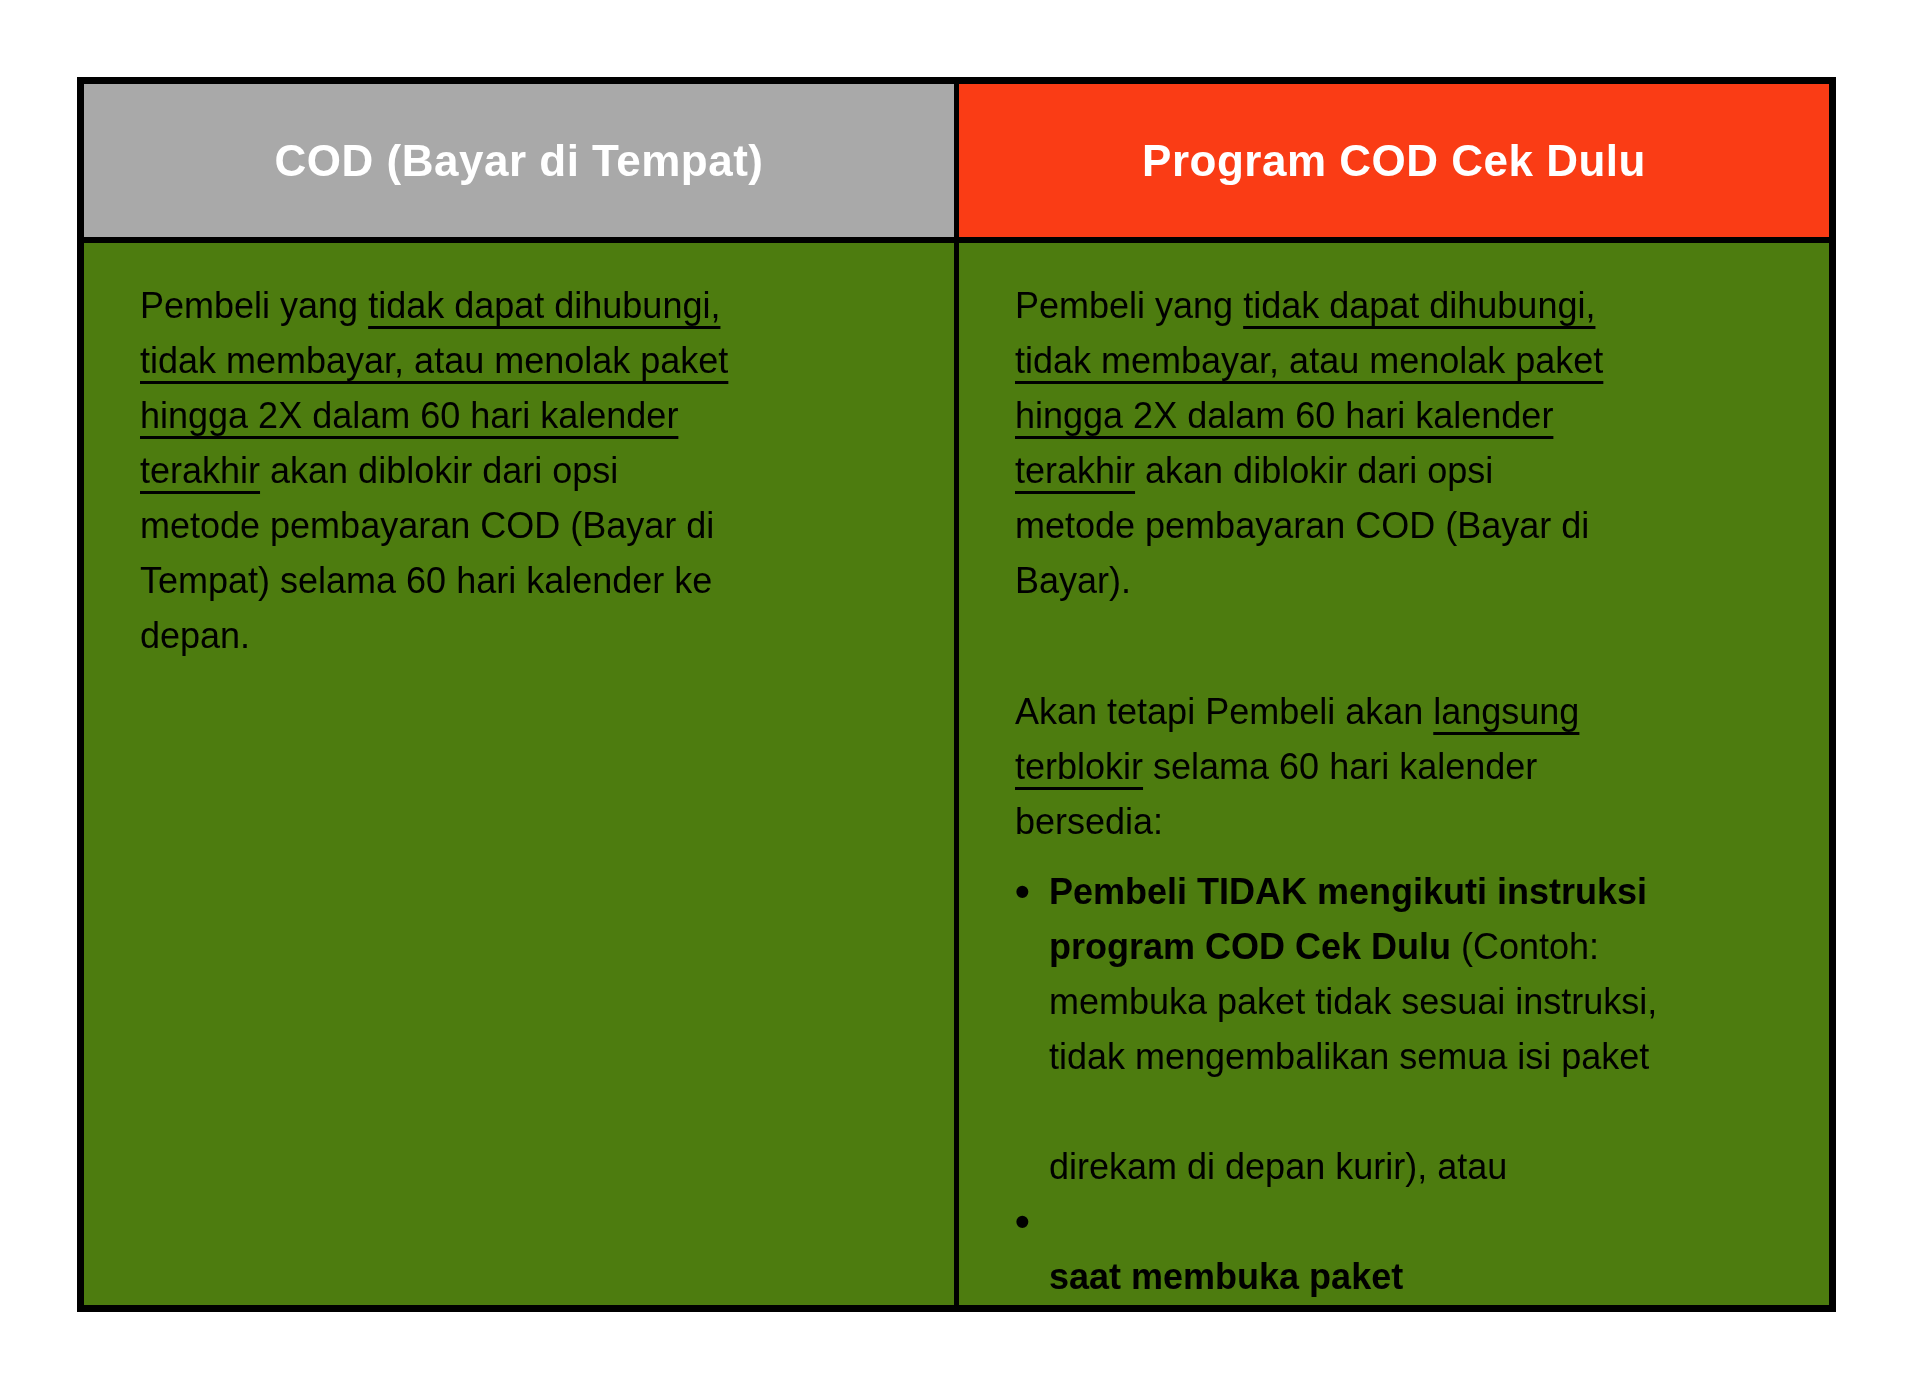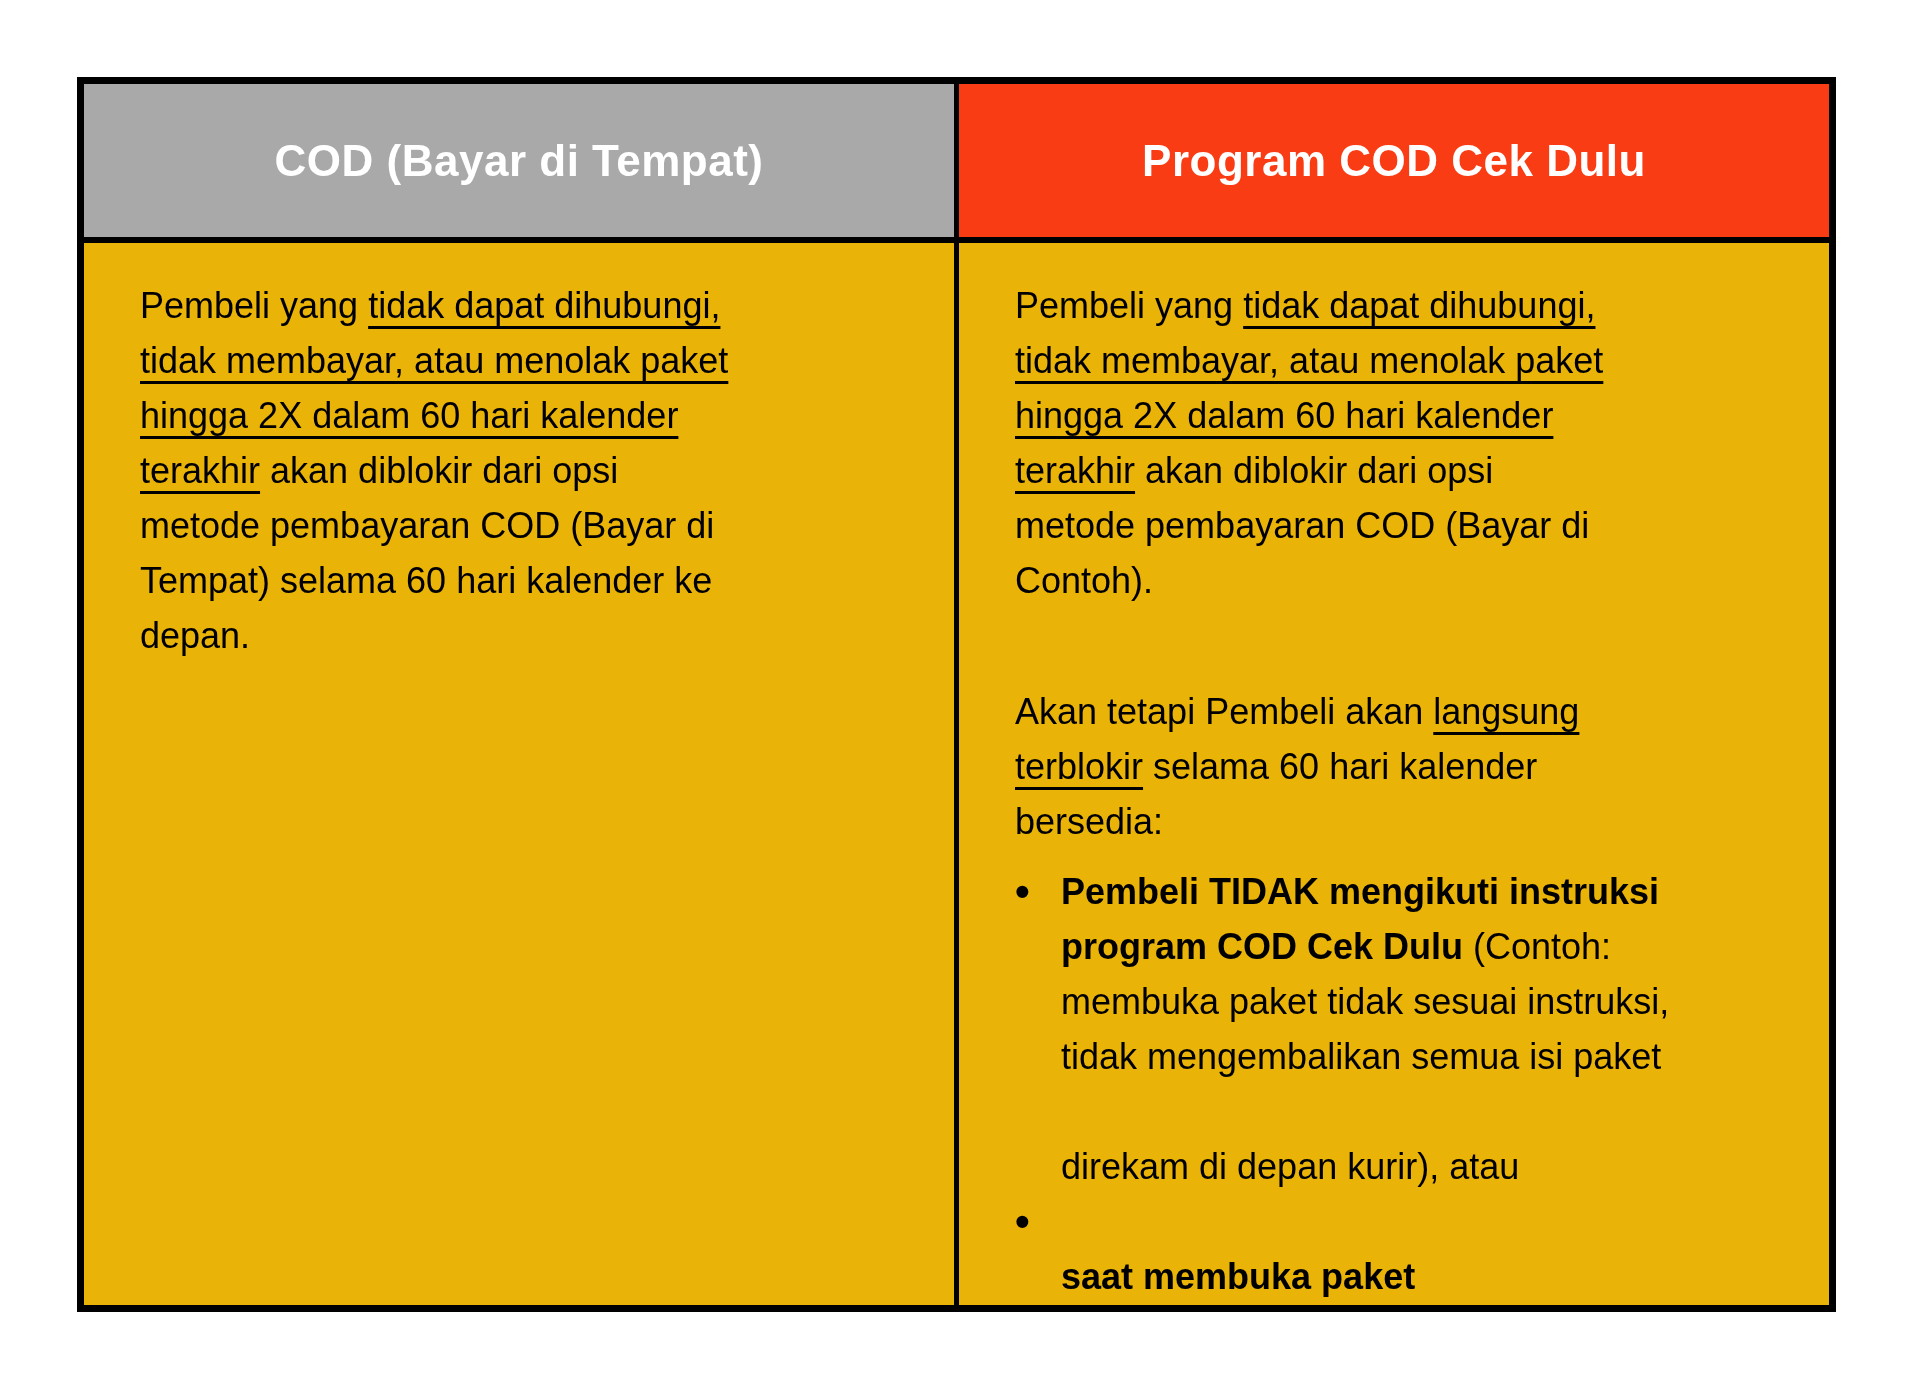--- a/index.html
+++ b/index.html
@@ -47,21 +47,21 @@
   .hc-left  { background: #a9a9a9; }
   .hc-right { background: #fa3c15; border-left: 5px solid #000000; }
   .body-row {
     display: flex;
     flex: 1 1 auto;
   }
   .body-cell {
     flex: 1 1 0;
     box-sizing: border-box;
     padding: 35px 34px 0 56px;
-    background: #eab308;
+    background: #4d7c0f;
   }
   .bc-right { border-left: 5px solid #000000; }
   .para {
     margin: 0;
     font-size: 36px;
     line-height: 55px;
     font-weight: 400;
   }
   .para.p2 { margin-top: 76px; }
   .u {
@@ -80,41 +80,41 @@
     display: flex;
     align-items: flex-start;
   }
   .bullet .dot {
     flex: 0 0 34px;
     width: 34px;
     font-size: 42px;
     line-height: 55px;
     font-weight: 700;
   }
-  .bullet .btxt { flex: 1 1 auto; margin-left: 12px; }
+  .bullet .btxt { flex: 1 1 auto; }
 </style>
 </head>
 <body>
 
 <div class="page">
   <div class="policy-table">
 
     <div class="header-row">
       <div class="header-cell hc-left">COD (Bayar di Tempat)</div>
       <div class="header-cell hc-right">Program COD Cek Dulu</div>
     </div>
 
     <div class="body-row">
 
       <div class="body-cell bc-left">
         <p class="para"><span>Pembeli yang </span><span class="u">tidak dapat dihubungi,</span><br><span class="u">tidak membayar, atau menolak paket</span><br><span class="u">hingga 2X dalam 60 hari kalender</span><br><span class="u">terakhir</span><span> akan diblokir dari opsi</span><br><span>metode pembayaran COD (Bayar di</span><br><span>Tempat) selama 60 hari kalender ke</span><br><span>depan.</span></p>
       </div>
 
       <div class="body-cell bc-right">
-        <p class="para"><span>Pembeli yang </span><span class="u">tidak dapat dihubungi,</span><br><span class="u">tidak membayar, atau menolak paket</span><br><span class="u">hingga 2X dalam 60 hari kalender</span><br><span class="u">terakhir</span><span> akan diblokir dari opsi</span><br><span>metode pembayaran COD (Bayar di</span><br><span>Contoh).</span></p>
+        <p class="para"><span>Pembeli yang </span><span class="u">tidak dapat dihubungi,</span><br><span class="u">tidak membayar, atau menolak paket</span><br><span class="u">hingga 2X dalam 60 hari kalender</span><br><span class="u">terakhir</span><span> akan diblokir dari opsi</span><br><span>metode pembayaran COD (Bayar di</span><br><span>Bayar).</span></p>
 
         <p class="para p2"><span>Akan tetapi Pembeli akan </span><span class="u">langsung</span><br><span class="u">terblokir</span><span> selama 60 hari kalender</span><br><span>bersedia:</span></p>
 
         <div class="bullets">
 
           <div class="bullet">
             <span class="dot">•</span>
             <span class="btxt"><span class="b">Pembeli TIDAK mengikuti instruksi</span><br><span class="b">program COD Cek Dulu</span><span> (Contoh:</span><br><span>membuka paket tidak sesuai instruksi,</span><br><span>tidak mengembalikan semua isi paket</span><br><br><span>direkam di depan kurir), atau</span></span>
           </div>
 

